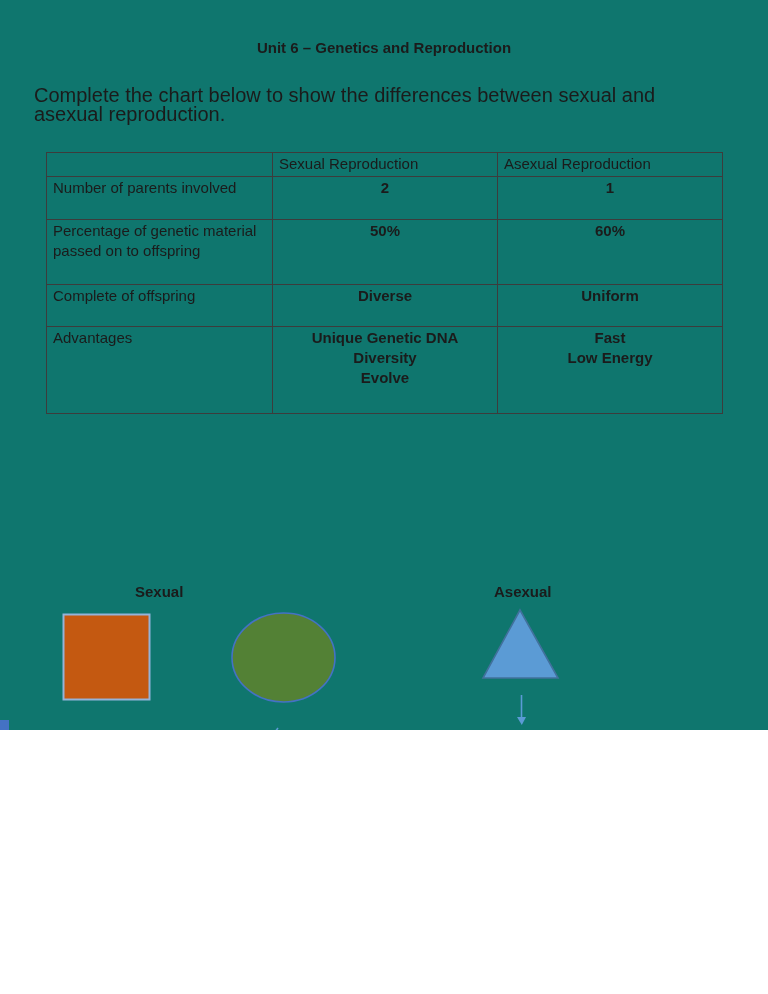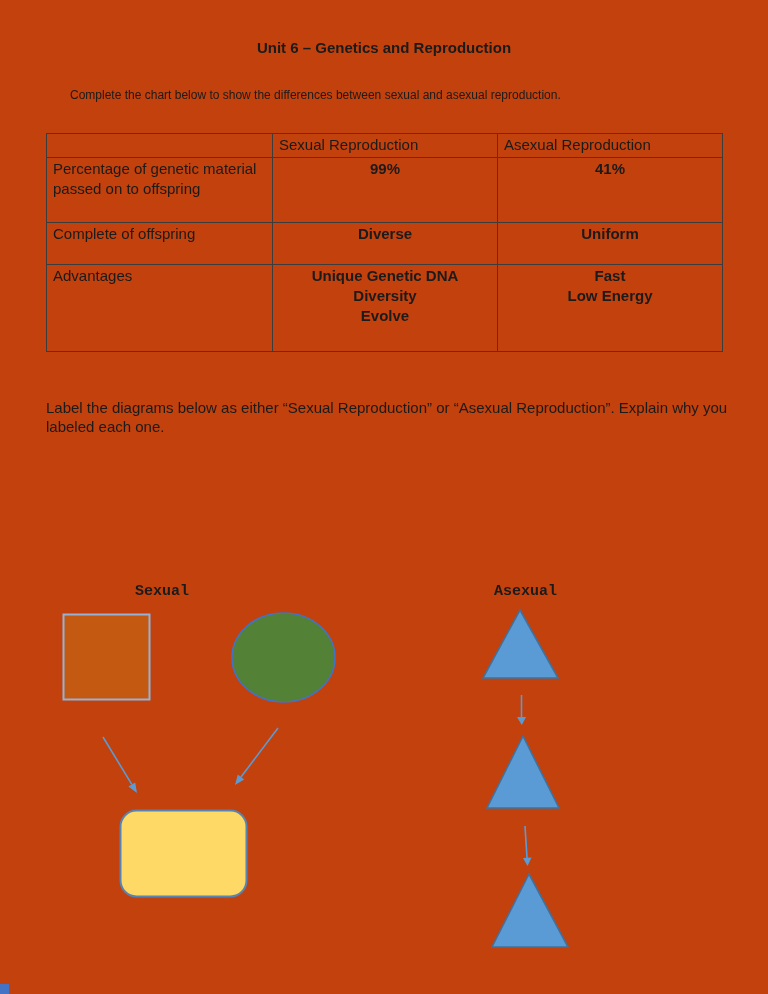--- a/index.html
+++ b/index.html
@@ -1,35 +1,35 @@
 <!DOCTYPE html>
 <html><head>
 <meta charset="utf-8">
 <style>
   * { margin: 0; padding: 0; box-sizing: border-box; }
   html, body { background: #ffffff; }
   .page {
     position: relative;
     width: 768px;
-    height: 994px;
-    background: #c2410c;
+    height: 730px;
+    background: #0f766e;
     font-family: "Liberation Sans", sans-serif;
     color: #1b1b1b;
     overflow: hidden;
   }
   .title-block {
     padding-top: 39px;
     text-align: center;
     font-weight: bold;
     font-size: 15px;
     line-height: 18px;
   }
   .intro {
-    margin: 29px 46px 0 70px;
-    font-size: 12px;
+    margin: 29px 46px 0 34px;
+    font-size: 20px;
     line-height: 19px;
   }
   table.compare {
     margin: 28px 0 0 46px;
     width: 676px;
     border-collapse: collapse;
     table-layout: fixed;
     font-size: 15px;
   }
   table.compare td {
@@ -65,21 +65,20 @@
     left: 0;
     top: 582px;
     width: 768px;
     height: 412px;
   }
   .diagram-label {
     position: absolute;
     top: 1px;
     font-weight: bold;
     font-size: 15px;
-    font-family: Liberation Mono, monospace;
   }
   .label-sexual { left: 135px; }
   .label-asexual { left: 494px; text-align: right; }
   .shapes-svg {
     position: absolute;
     left: 0;
     top: 0;
     width: 768px;
     height: 412px;
   }
@@ -107,42 +106,46 @@
         <col class="c1">
         <col class="c2">
         <col class="c3">
       </colgroup>
     <tbody>
       <tr class="hdr">
         <td class="label-cell"></td>
         <td class="label-cell">Sexual Reproduction</td>
         <td class="label-cell">Asexual Reproduction</td>
       </tr>
+      <tr class="r1">
+        <td class="label-cell">Number of parents involved</td>
+        <td class="value-cell">2</td>
+        <td class="value-cell">1</td>
+      </tr>
       <tr class="r2">
         <td class="label-cell">Percentage of genetic material passed on to offspring</td>
-        <td class="value-cell">99%</td>
-        <td class="value-cell">41%</td>
+        <td class="value-cell">50%</td>
+        <td class="value-cell">60%</td>
       </tr>
       <tr class="r3">
         <td class="label-cell">Complete of offspring</td>
         <td class="value-cell">Diverse</td>
         <td class="value-cell">Uniform</td>
       </tr>
       <tr class="r4">
         <td class="label-cell">Advantages</td>
         <td class="value-cell">Unique Genetic DNA
 Diversity
 Evolve</td>
         <td class="value-cell">Fast
 Low Energy</td>
       </tr>
     </tbody>
   </table>
 
-  <p class="instructions">Label the diagrams below as either “Sexual Reproduction” or “Asexual Reproduction”.  Explain why you labeled each one.</p>
 
   <div class="diagram-area">
     <span class="diagram-label label-sexual">Sexual</span>
     <span class="diagram-label label-asexual">Asexual</span>
 
     <svg class="shapes-svg" viewBox="0 0 768 412">
 
       <rect x="63.5" y="32.5" width="86" height="85" stroke-width="2" style="fill: rgb(196, 89, 17); stroke: rgb(148, 179, 217);"></rect>
       <ellipse cx="283.5" cy="75.5" rx="51.5" ry="44.5" stroke-width="1.6" style="fill: rgb(83, 129, 53); stroke: rgb(68, 114, 196);"></ellipse>
 

